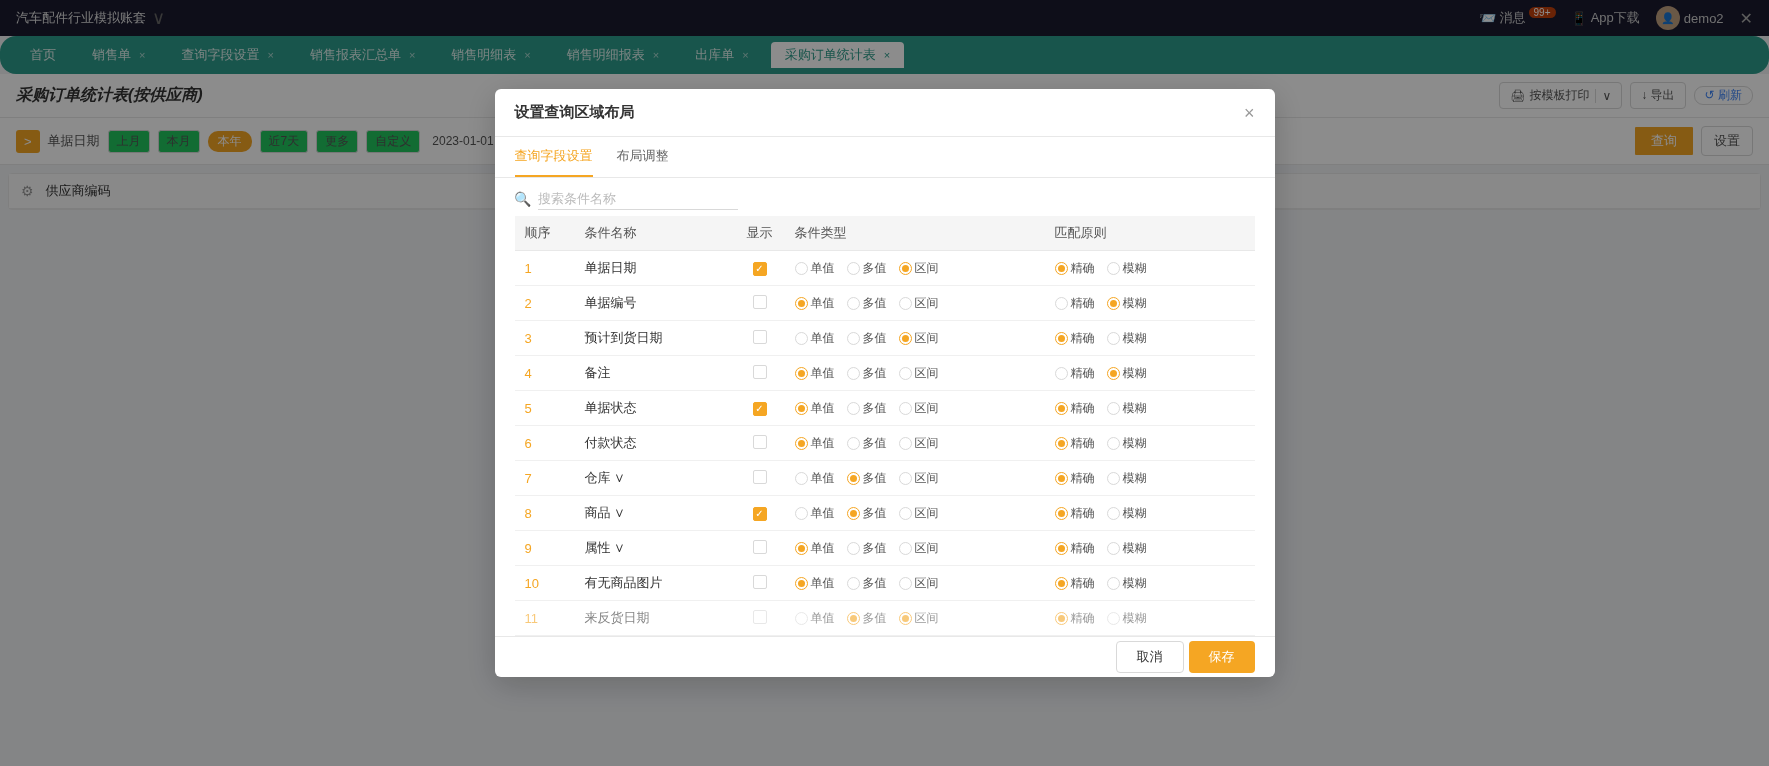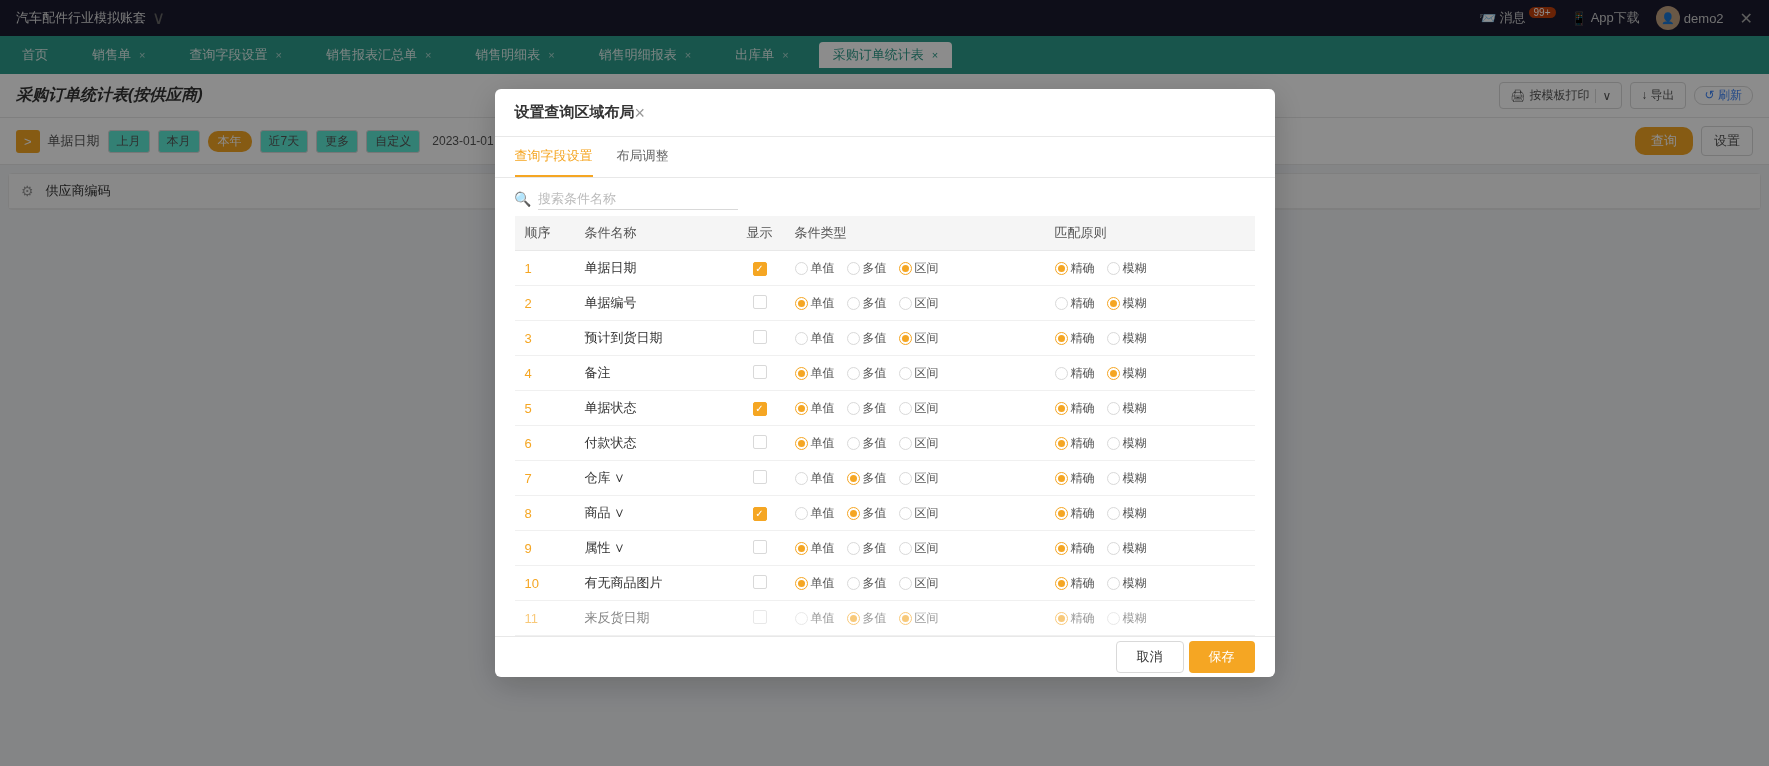--- a/index.html
+++ b/index.html
@@ -26,22 +26,23 @@
       position: relative;
       top: -6px;
     }
 
     
     .nav-bar {
       background: #2d9b8a;
       height: 38px;
       display: flex;
       align-items: center;
-      padding: 0 8px;
-      gap: 16px;
+      padding: 0 16px;
+      gap: 8px;
+      border-radius: 16px;
     }
     .nav-tab {
       padding: 4px 14px;
       color: rgba(255,255,255,0.85);
       font-size: 13px;
       cursor: pointer;
       border-radius: 4px 4px 0 0;
       display: flex;
       align-items: center;
       gap: 4px;
@@ -117,35 +118,35 @@
     }
     .filter-label { font-size: 13px; color: #555; }
     .filter-date-chip {
       background: #f5a623;
       color: #fff;
       border-radius: 10px;
       padding: 2px 10px;
       font-size: 12px;
     }
     .filter-date-btn {
-      background: #5eead4;
+      background: #22c55e;
       border: 1px solid #d9d9d9;
       border-radius: 3px;
       padding: 2px 8px;
       font-size: 12px;
       cursor: pointer;
       color: #555;
     }
     .filter-date-range { font-size: 12px; color: #555; margin-left: 4px; }
     .btn-query {
       margin-left: auto;
       background: #f5a623;
       color: #fff;
       border: none;
-      border-radius: 10px;
+      border-radius: 1px;
       padding: 5px 16px;
       font-size: 13px;
       cursor: pointer;
     }
     .btn-settings {
       background: #fff;
       border: 1px solid #d9d9d9;
       border-radius: 4px;
       padding: 5px 12px;
       font-size: 13px;
@@ -187,20 +188,21 @@
       border-radius: 6px;
       width: 780px;
       max-height: 680px;
       display: flex;
       flex-direction: column;
       box-shadow: 0 8px 32px rgba(0,0,0,0.2);
     }
     .modal-header {
       display: flex;
       align-items: center;
+      justify-content: space-between;
       padding: 14px 20px;
       border-bottom: 1px solid #e8e8e8;
     }
     .modal-title { font-size: 15px; font-weight: 600; color: #333; }
     .modal-close {
       color: #999;
       font-size: 18px;
       cursor: pointer;
       line-height: 1;
     }

